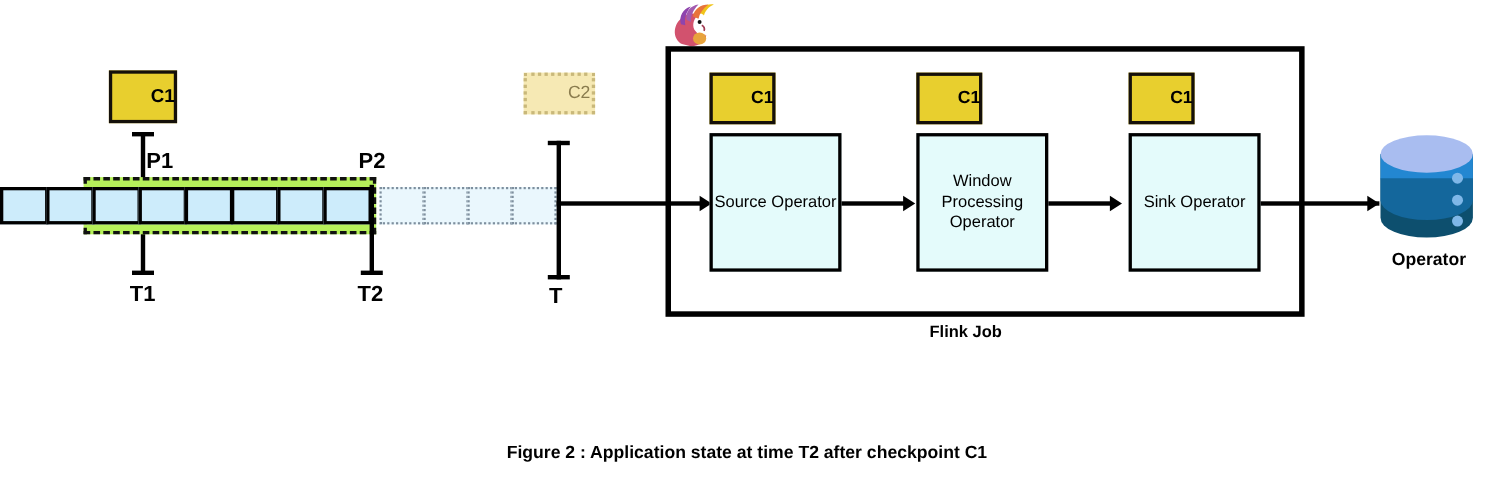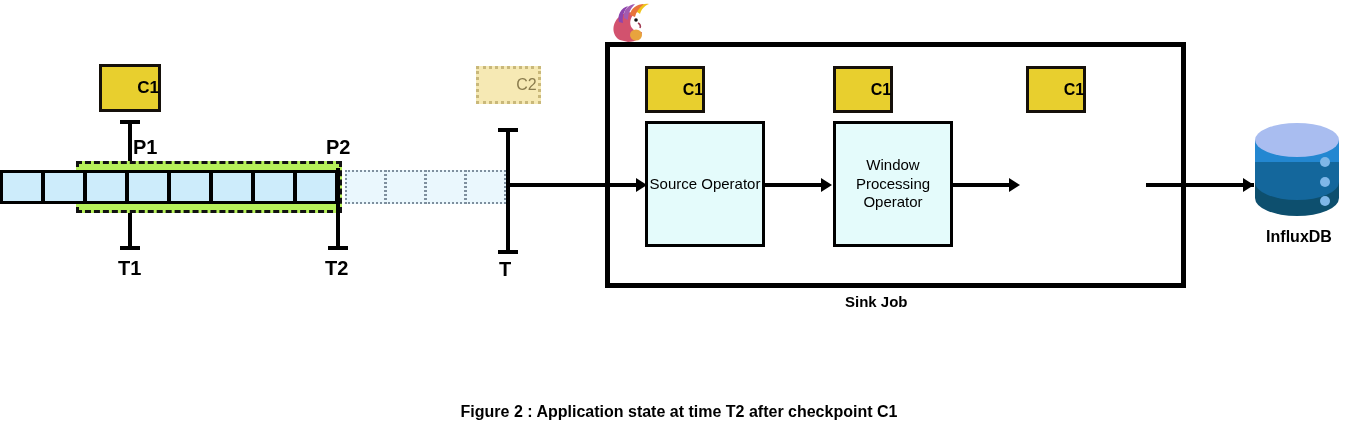--- a/index.html
+++ b/index.html
@@ -215,33 +215,36 @@
   <div class="abs op-box" style="left:833px; top:121px; width:120px; height:126px;">
     <span>Window Processing Operator</span>
   </div>
 
   <div class="abs hline" style="left:953px; top:183px; width:58px;"></div>
   <div class="abs arrow-head" style="left:1009px; top:178px;"></div>
 
   <div class="abs cp-box small" style="left:1026px; top:66px; width:60px; height:47px;">
     <span>C1</span>
   </div>
-
-  <div class="abs job-label" style="left:845px; top:293px;">Sink Job</div>
+  <div class="abs op-box" style="left:1026px; top:121px; width:120px; height:126px;">
+    <span>Sink Operator</span>
+  </div>
+
+  <div class="abs job-label" style="left:845px; top:293px;">Flink Job</div>
 
   <div class="abs hline" style="left:1146px; top:183px; width:108px;"></div>
   <div class="abs arrow-head" style="left:1243px; top:178px;"></div>
 
   <svg class="abs" style="left:1253px; top:122px;" width="88" height="96" viewBox="0 0 88 96">
     <path d="M2 18 h84 v58 a42 18 0 0 1 -84 0 Z" fill="#0d4f6e"></path>
     <path d="M2 18 h84 v22 a42 18 0 0 1 -84 0 Z" fill="#2387d1"></path>
     <path d="M2 40 h84 v20 a42 18 0 0 1 -84 0 Z" fill="#14679c"></path>
     <ellipse cx="44" cy="18" rx="42" ry="17" fill="#a9bdf0"></ellipse>
     <circle cx="72" cy="40" r="5" fill="#7fb7e8"></circle>
     <circle cx="72" cy="60" r="5" fill="#7fb7e8"></circle>
     <circle cx="72" cy="79" r="5" fill="#7fb7e8"></circle>
   </svg>
 
-  <div class="abs db-label" style="left:1253px; top:228px; width:92px;">InfluxDB</div>
+  <div class="abs db-label" style="left:1253px; top:228px; width:92px;">Operator</div>
 
   <div class="abs caption" style="left:0px; top:403px; width:1358px;">Figure 2 : Application state at time T2 after checkpoint C1</div>
 
 </div>
 
 </body></html>

